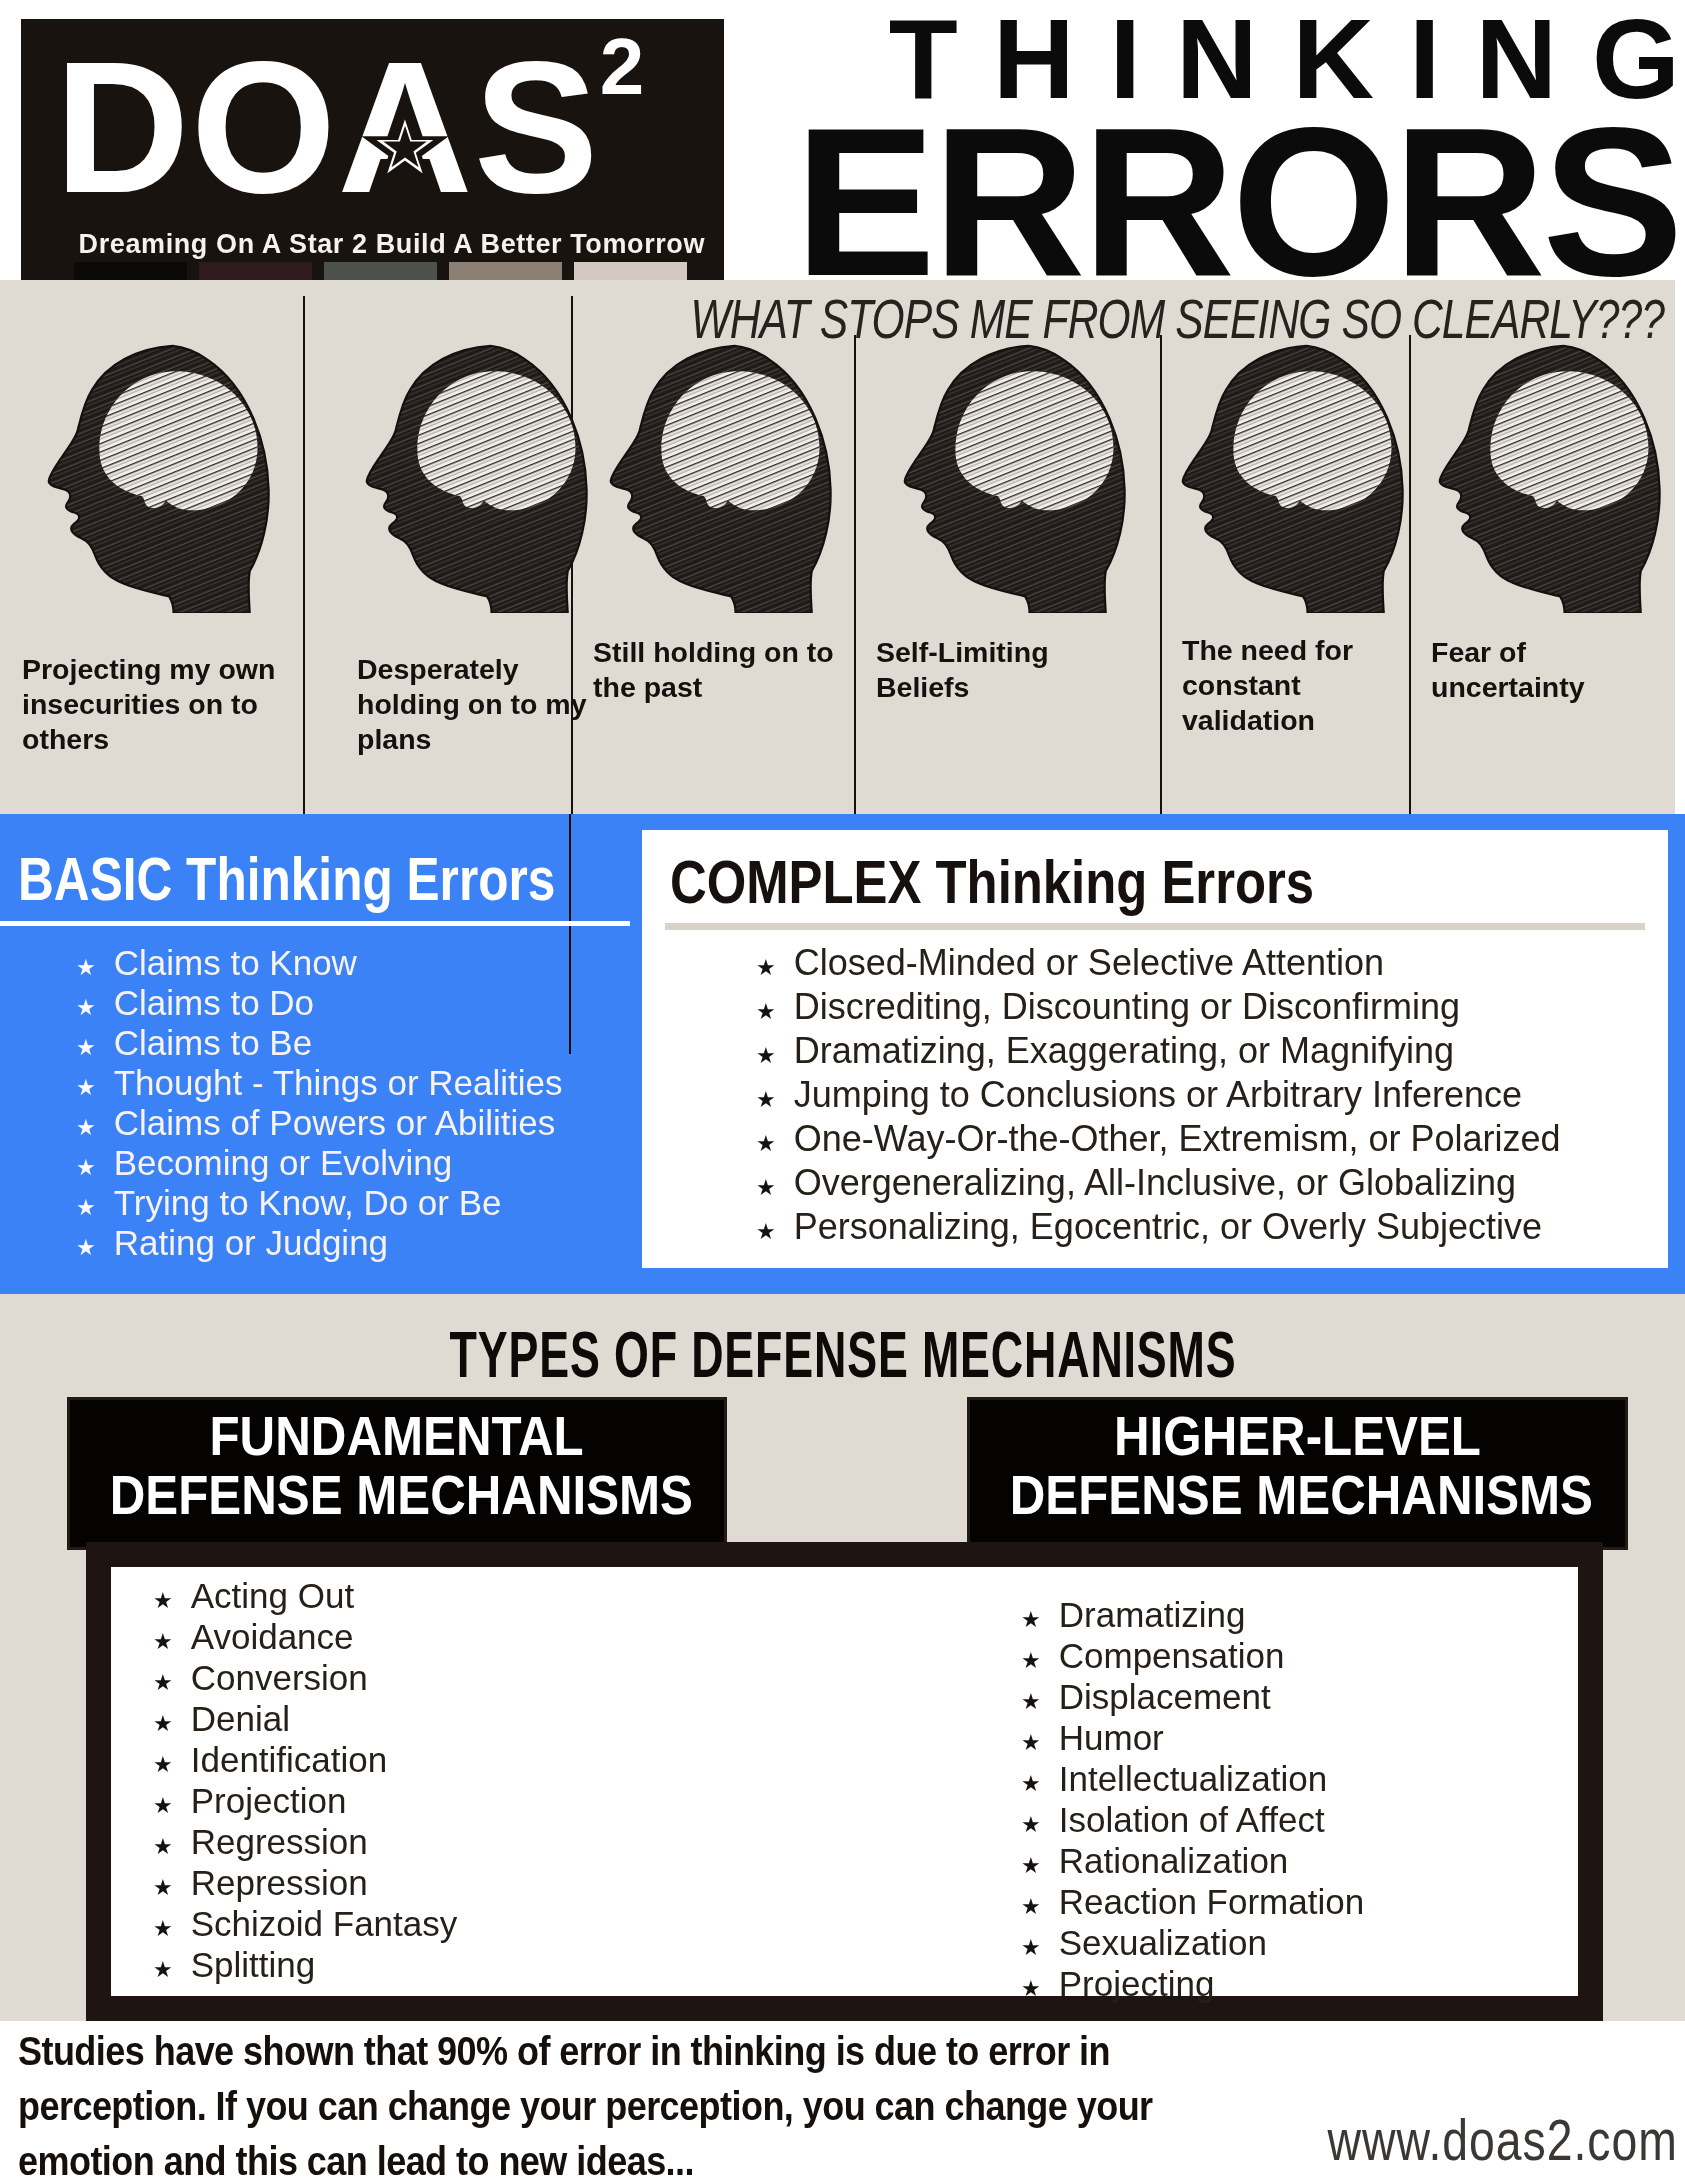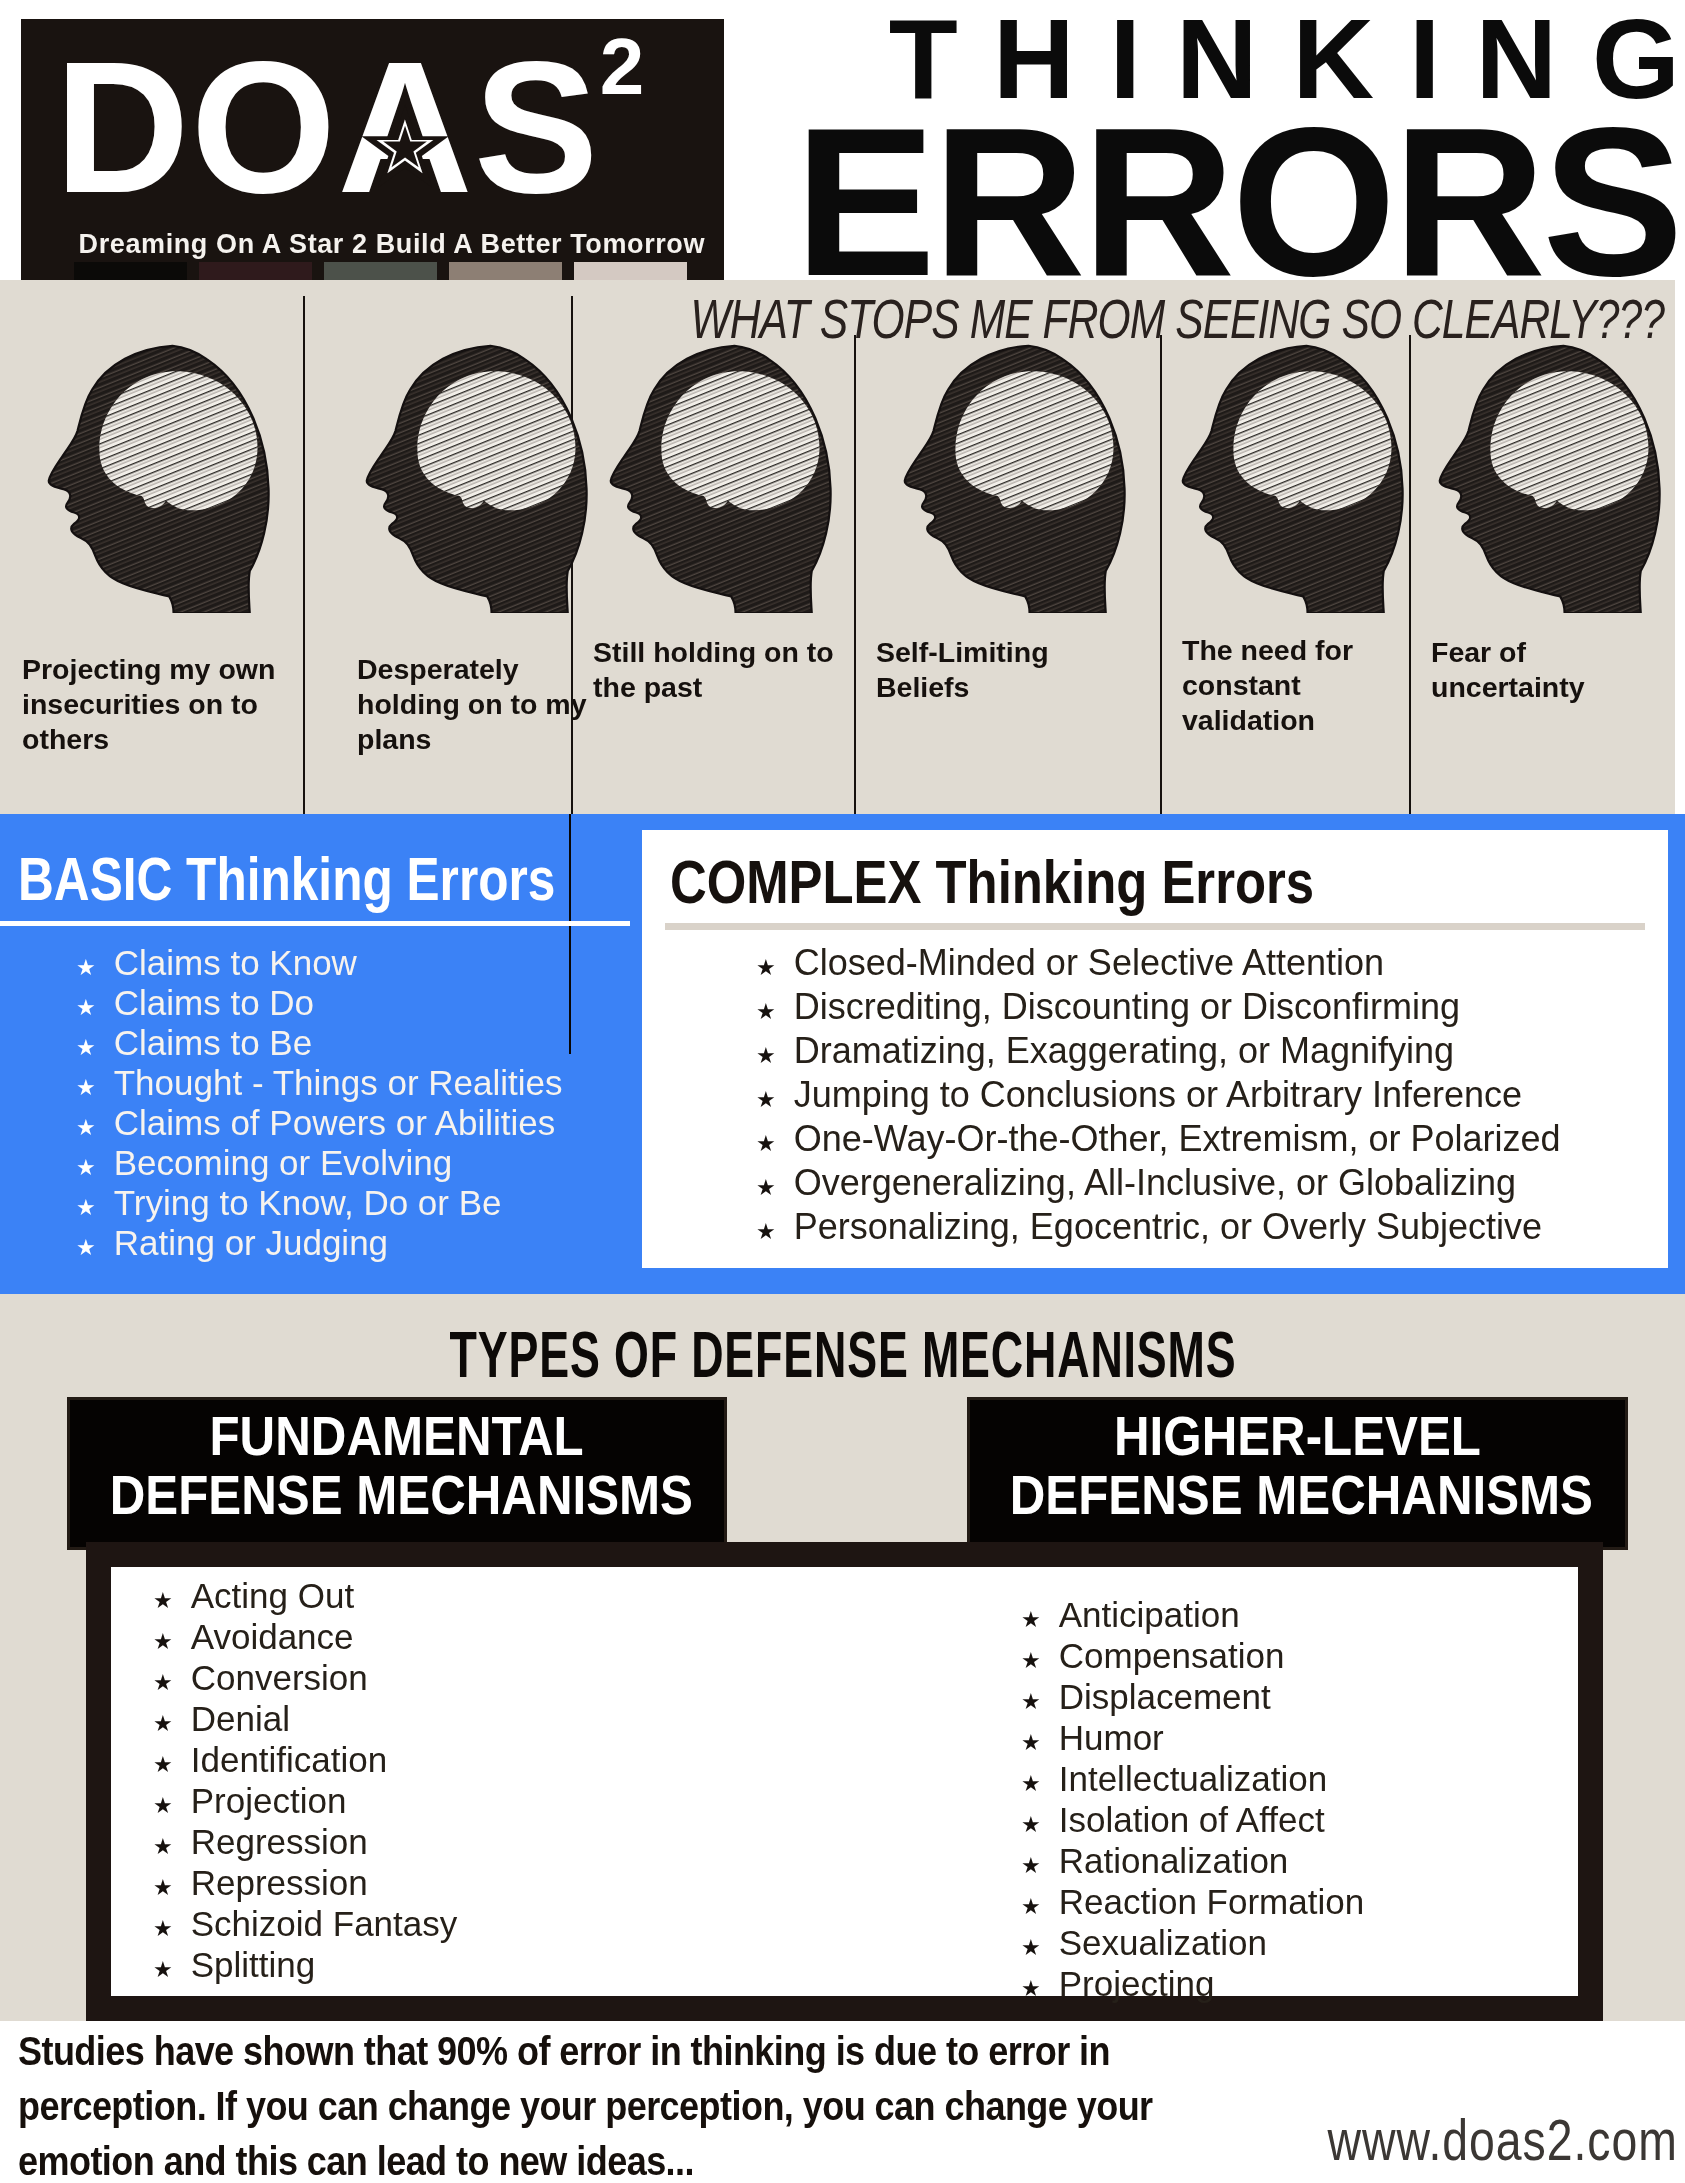--- a/index.html
+++ b/index.html
@@ -325,21 +325,21 @@
             <span class="li-text">Schizoid Fantasy</span>
           </div>
           <div class="li-row">
             <span class="star">★</span>
             <span class="li-text">Splitting</span>
           </div>
         </div>
       <div class="star-list def-col def-col-right">
           <div class="li-row">
             <span class="star">★</span>
-            <span class="li-text">Anticipation</span>
+            <span class="li-text">Dramatizing</span>
           </div>
           <div class="li-row">
             <span class="star">★</span>
             <span class="li-text">Compensation</span>
           </div>
           <div class="li-row">
             <span class="star">★</span>
             <span class="li-text">Displacement</span>
           </div>
           <div class="li-row">

